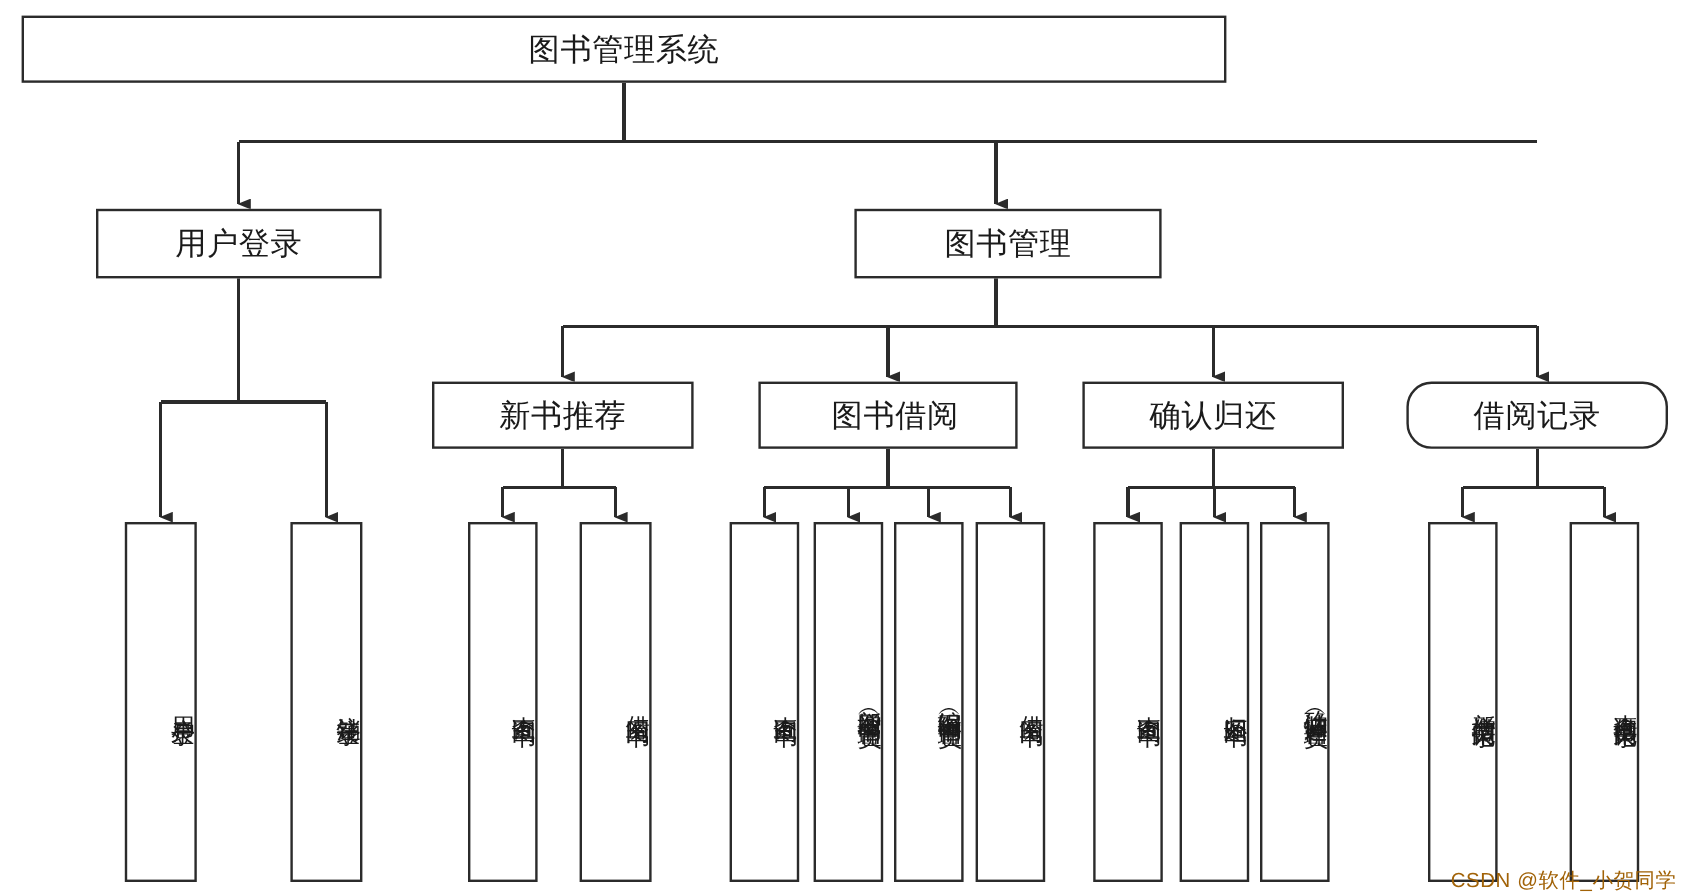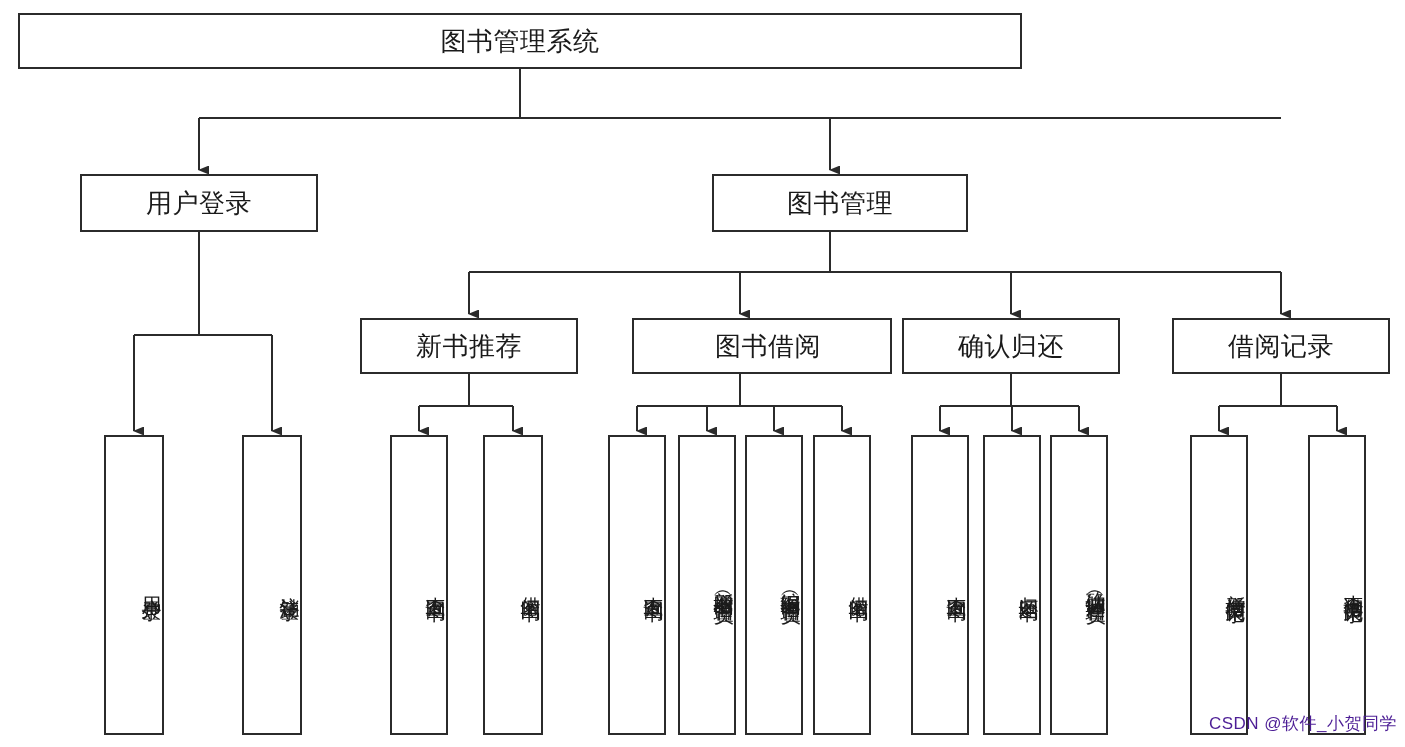--- a/index.html
+++ b/index.html
@@ -50,23 +50,23 @@
     justify-content: center;
   }
   .node.vert > .vlabel {
     writing-mode: vertical-rl;
     text-orientation: upright;
     white-space: nowrap;
   }
   #watermark {
     position: absolute;
     right: 8px;
-    bottom: 12px;
+    bottom: 2px;
     font-size: 17px;
-    color: #4c1d95;
+    color: #a16207;
     letter-spacing: 0.5px;
     white-space: nowrap;
     pointer-events: none;
   }
 </style>
 </head>
 <body>
 
 <div id="diagram-root">
 
@@ -120,23 +120,23 @@
       <path d="M 1337,406 L 1337,431" marker-end="url(#arrowhead)"></path>
     </g>
   </svg>
 
   <div class="node horiz" style="left:18px; top:13px; width:1004px; height:56px;">图书管理系统</div>
 
   <div class="node horiz" style="left:80px; top:174px; width:238px; height:58px;">用户登录</div>
   <div class="node horiz" style="left:712px; top:174px; width:256px; height:58px;">图书管理</div>
 
   <div class="node horiz" style="left:360px; top:318px; width:218px; height:56px;">新书推荐</div>
-  <div class="node horiz" style="left:632px; top:318px; width:260px; height:56px;padding-left:12px;">图书借阅</div>
+  <div class="node horiz" style="left:632px; top:318px; width:216px; height:56px;padding-left:12px;">图书借阅</div>
   <div class="node horiz" style="left:902px; top:318px; width:218px; height:56px;">确认归还</div>
-  <div class="node horiz" style="left:1172px; top:318px; width:218px; height:56px;">借阅记录</div>
+  <div class="node horiz" style="left:1172px; top:318px; width:218px; height:56px;border-radius:21px;">借阅记录</div>
 
   <div class="node vert" style="left:104px; top:435px; width:60px; height:300px;">
     <span class="vlabel">用户登录</span>
   </div>
   <div class="node vert" style="left:242px; top:435px; width:60px; height:300px;">
     <span class="vlabel">注销登录</span>
   </div>
 
   <div class="node vert" style="left:390px; top:435px; width:58px; height:300px;">
     <span class="vlabel">查询图书</span>

